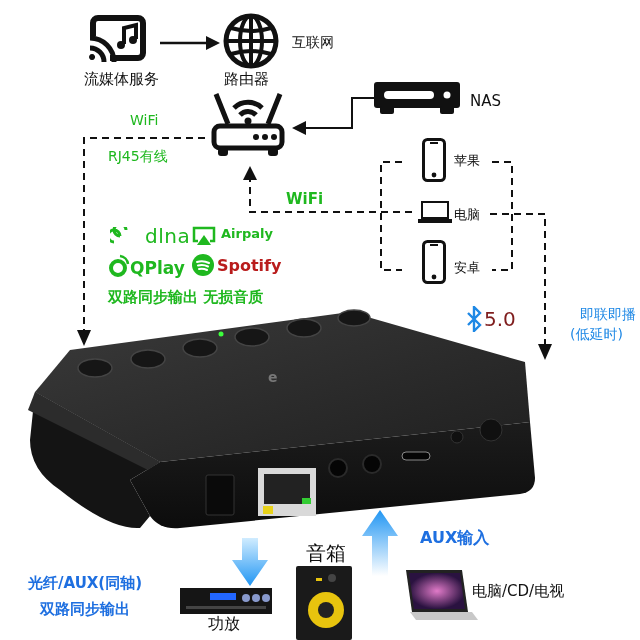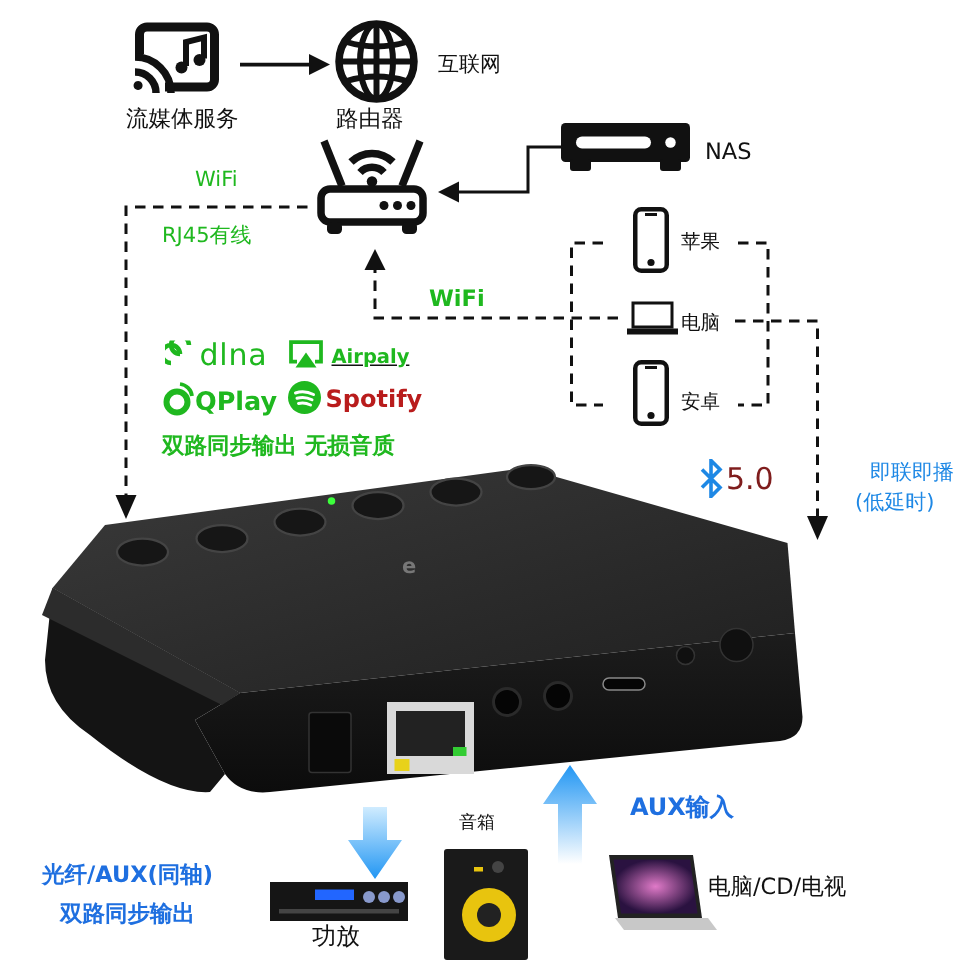--- a/index.html
+++ b/index.html
@@ -122,27 +122,27 @@
   </g>
   <polygon points="243,180 250,166 257,180" fill="#111"></polygon>
   <polygon points="538,344 545,360 552,344" fill="#111"></polygon>
   <polygon points="77,330 84,346 91,330" fill="#111"></polygon>
 </svg>
 
 <div class="abs lbl green" style="left:130px;top:112px;font-weight:normal;">WiFi</div>
 <div class="abs lbl green" style="left:108px;top:148px;font-weight:normal;">RJ45有线</div>
 <div class="abs lbl green" style="left:286px;top:190px;font-size:15px;">WiFi</div>
 
-<div class="abs" style="left:110px;top:224px;display:flex;align-items:center;gap:3px;text-align:right;">
+<div class="abs" style="left:110px;top:224px;display:flex;align-items:center;gap:15px;text-align:right;">
   <svg width="20" height="18" viewBox="0 0 20 18">
       <path d="M10 9 a6 6 0 1 0 -6 6 M10 9 a6 6 0 1 1 6 -6" fill="none" stroke="#1fb81f" stroke-width="3"></path>
     </svg>
   <span style="color:#1fb81f;font-size:20px;letter-spacing:0.5px;">dlna</span>
 </div>
-<div class="abs" style="left:192px;top:226px;display:flex;align-items:flex-end;gap:5px;text-decoration:underline;">
+<div class="abs" style="left:192px;top:226px;display:flex;align-items:flex-start;gap:5px;">
   <svg width="24" height="20" viewBox="0 0 24 20">
       <polyline points="6,15 2,15 2,2 22,2 22,15 18,15" fill="none" stroke="#1fb81f" stroke-width="2.5"></polyline>
       <polygon points="12,9 19,19 5,19" fill="#1fb81f"></polygon>
     </svg>
   <span style="color:#1fb81f;font-size:13px;font-weight:bold;">Airpaly</span>
 </div>
 <div class="abs" style="left:108px;top:252px;display:flex;align-items:flex-end;">
   <svg width="22" height="26" viewBox="0 0 22 26">
       <circle cx="10" cy="16" r="7" fill="none" stroke="#1fb81f" stroke-width="4"></circle>
       <path d="M12 4 a9 9 0 0 1 8 8" fill="none" stroke="#1fb81f" stroke-width="2.5"></path>
@@ -242,21 +242,21 @@
       <rect width="92" height="26" fill="#151515"></rect>
       <rect x="30" y="5" width="26" height="7" fill="#2266ff"></rect>
       <circle cx="66" cy="10" r="4" fill="#8899cc"></circle>
       <circle cx="76" cy="10" r="4" fill="#8899cc"></circle>
       <circle cx="86" cy="10" r="4" fill="#8899cc"></circle>
       <rect x="6" y="18" width="80" height="3" fill="#444"></rect>
     </svg>
 </div>
 <div class="abs lbl" style="left:208px;top:614px;font-size:16px;">功放</div>
 
-<div class="abs lbl" style="left:306px;top:540px;font-size:12px;text-align:center;">音箱</div>
+<div class="abs lbl" style="left:306px;top:540px;font-size:20px;text-align:center;">音箱</div>
 <div class="abs" style="left:296px;top:566px;">
   <svg width="56" height="74">
       <rect width="56" height="74" rx="2" fill="#1a1a1a"></rect>
       <circle cx="36" cy="12" r="4" fill="#444"></circle>
       <circle cx="30" cy="44" r="18" fill="#e8c40e"></circle>
       <circle cx="30" cy="44" r="8" fill="#222"></circle>
       <rect x="20" y="12" width="6" height="3" fill="#e8c40e"></rect>
     </svg>
 </div>
 

